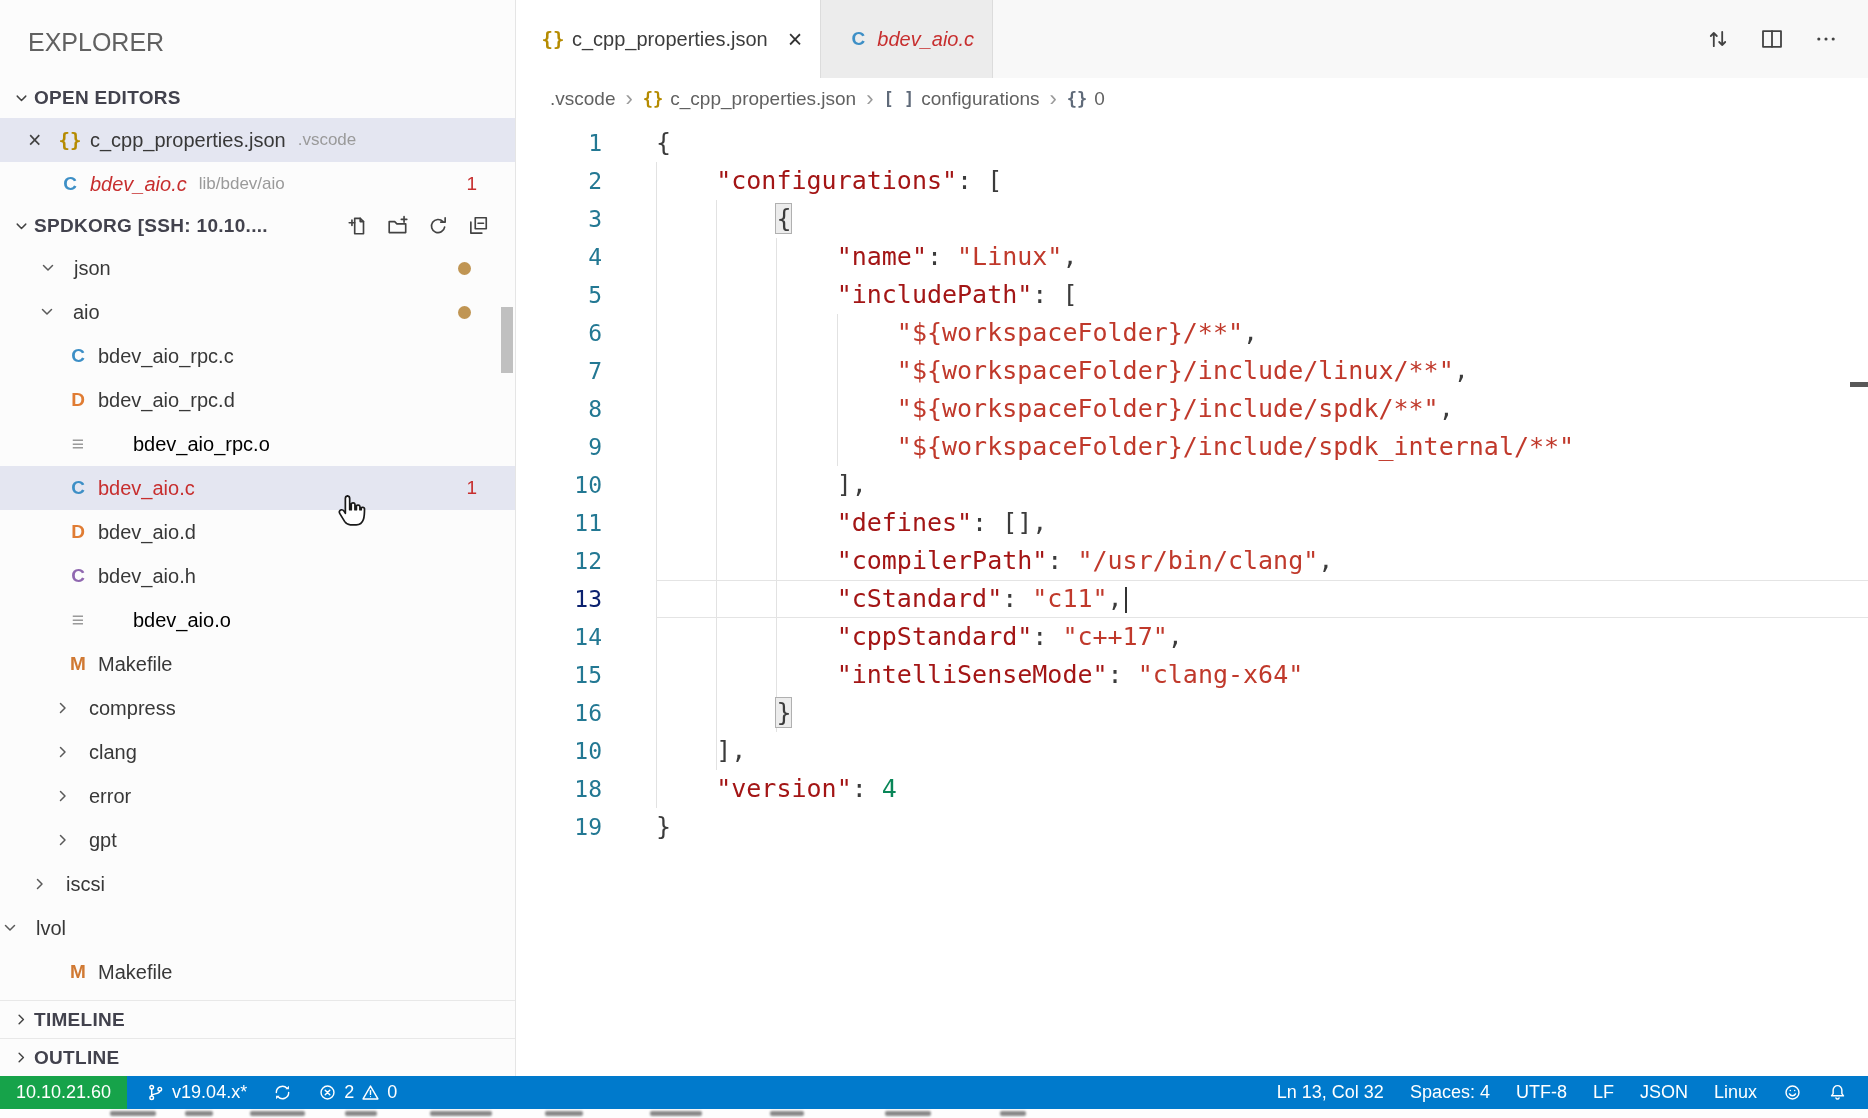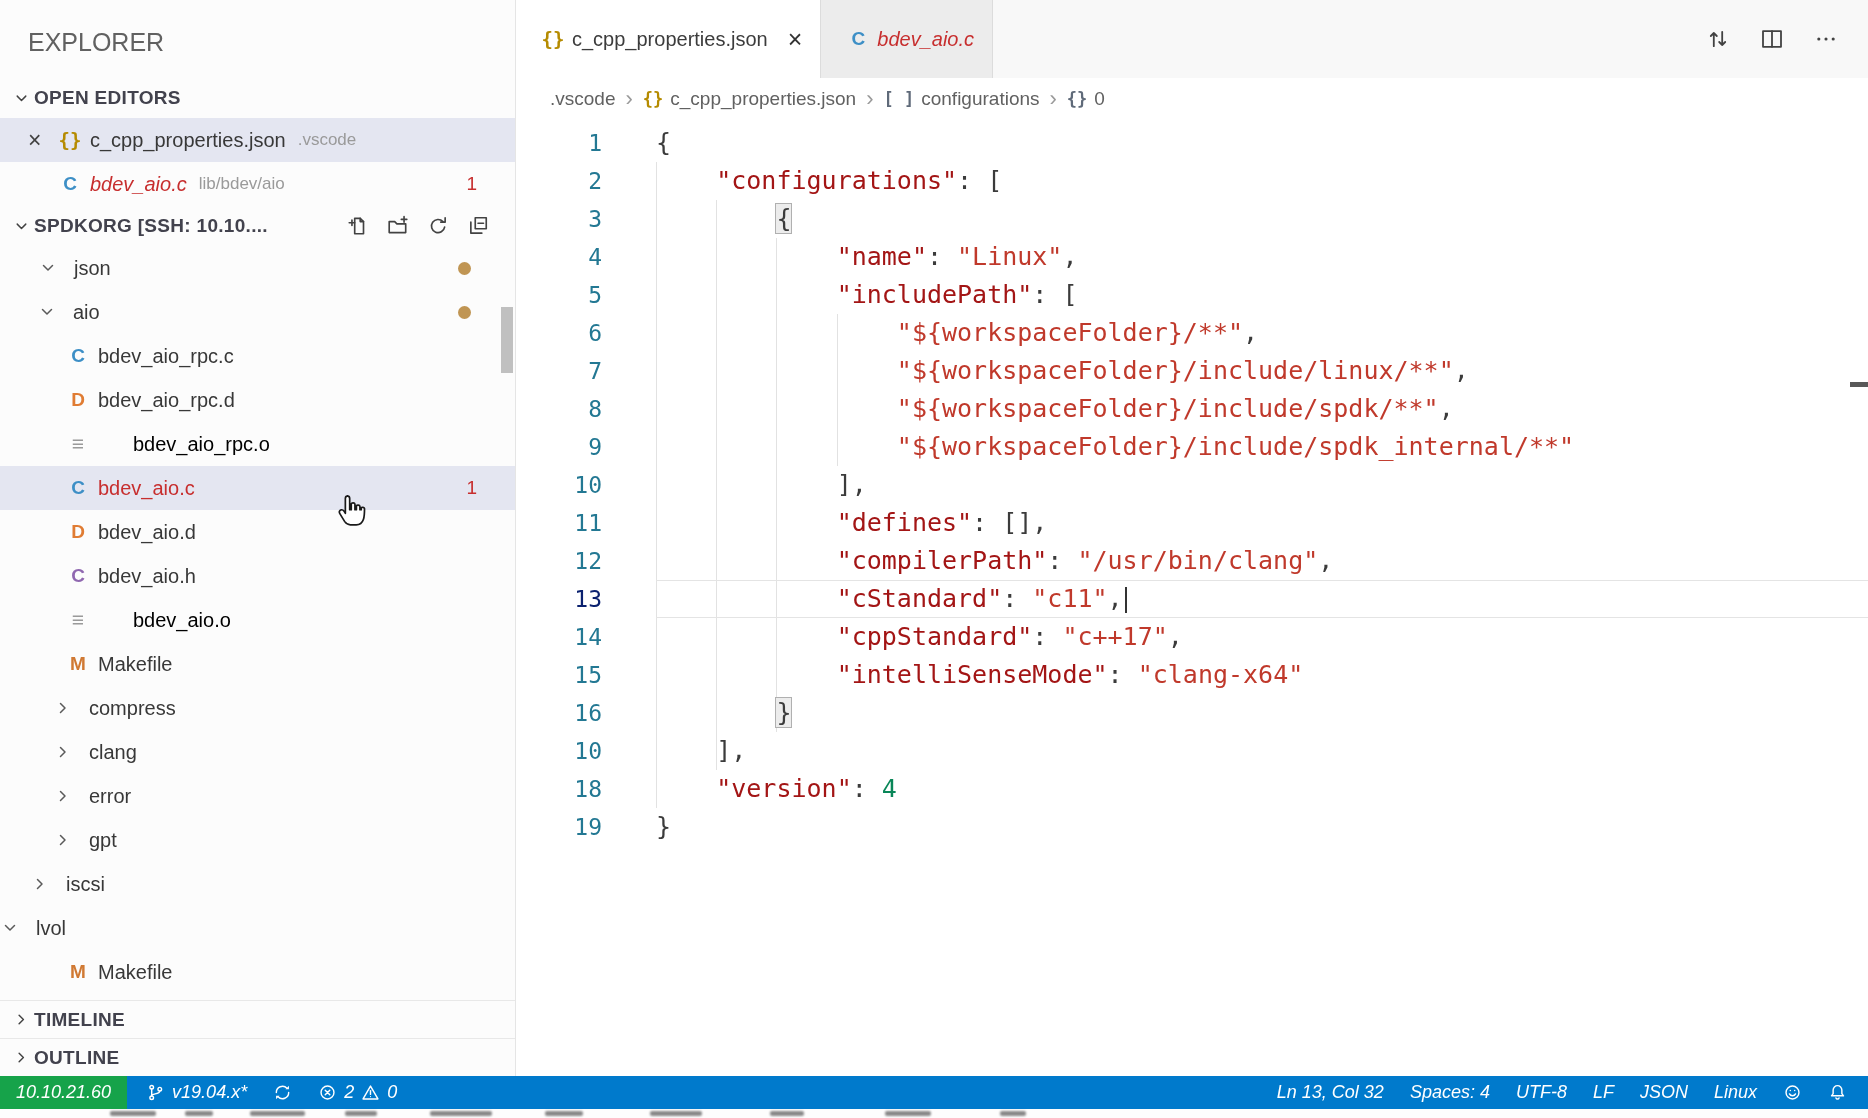--- a/index.html
+++ b/index.html
@@ -71,21 +71,21 @@
   .key{color:var(--json-key,#a31515);}
   .str{color:var(--json-string,#c0392b);}
   .num{color:var(--json-number,#098658);}
   .pun{color:#3b3b3b;}
   .box{outline:1px solid #b0b0b0;background:#ececec;}
   .caret{display:inline-block;width:2px;height:26px;background:#333;vertical-align:middle;margin-left:2px;}
   .guide{position:absolute;width:1px;background:#e2e2e2;z-index:0;}
   .ovr-mark{position:absolute;right:0;top:262px;width:18px;height:5px;background:#585858;}
 
   
-  .statusbar{height:33px;flex:none;background:var(--statusbar-bg,#007acc);color:#fff;display:flex;align-items:stretch;font-size:18px;font-style:italic;}
+  .statusbar{height:33px;flex:none;background:var(--statusbar-bg,#007acc);color:#fff;display:flex;align-items:stretch;font-size:18px;}
   .sb-group{display:flex;align-items:stretch;}
   .sb-right{margin-left:auto;padding-right:8px;}
   .sb-item{display:flex;align-items:center;gap:7px;padding:0 13px;}
   .sb-remote{background:var(--remote-bg,#16a34a);padding:0 16px;margin-right:6px;}
   .sb-ic svg{width:19px;height:19px;display:block;}
 
   
   .below-strip{height:9px;background:#fdfdfd;position:relative;overflow:hidden;}
   .smudge{position:absolute;top:2px;height:5px;background:#4a4a4a;opacity:.65;border-radius:2px;filter:blur(1px);}
 </style>

